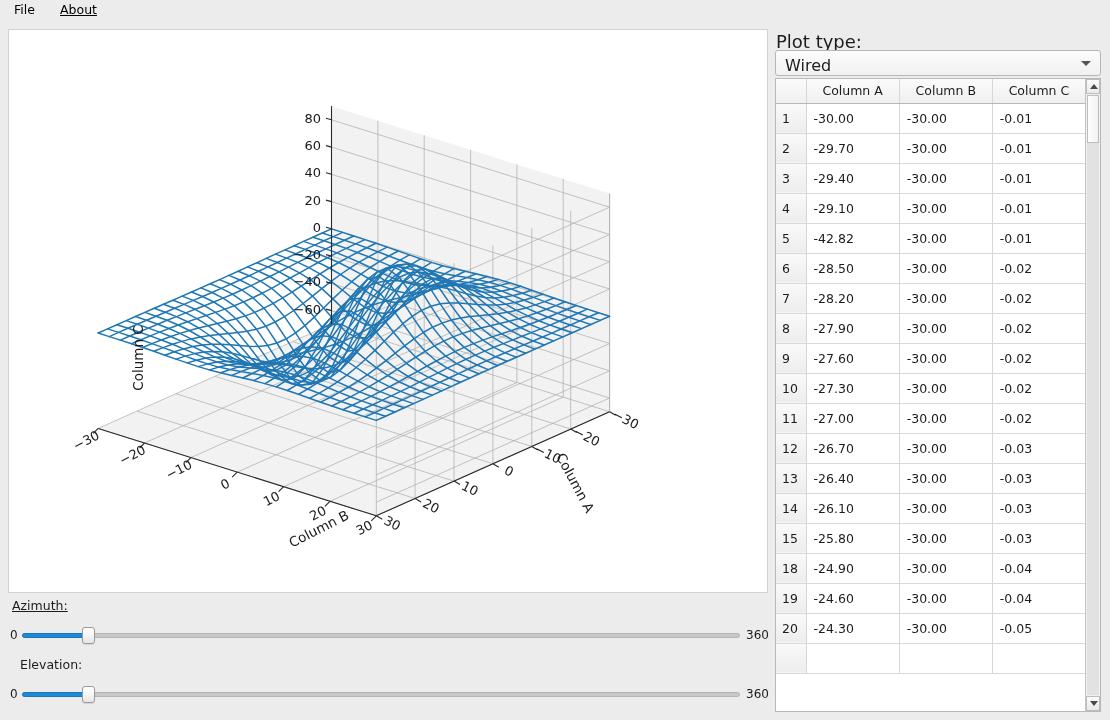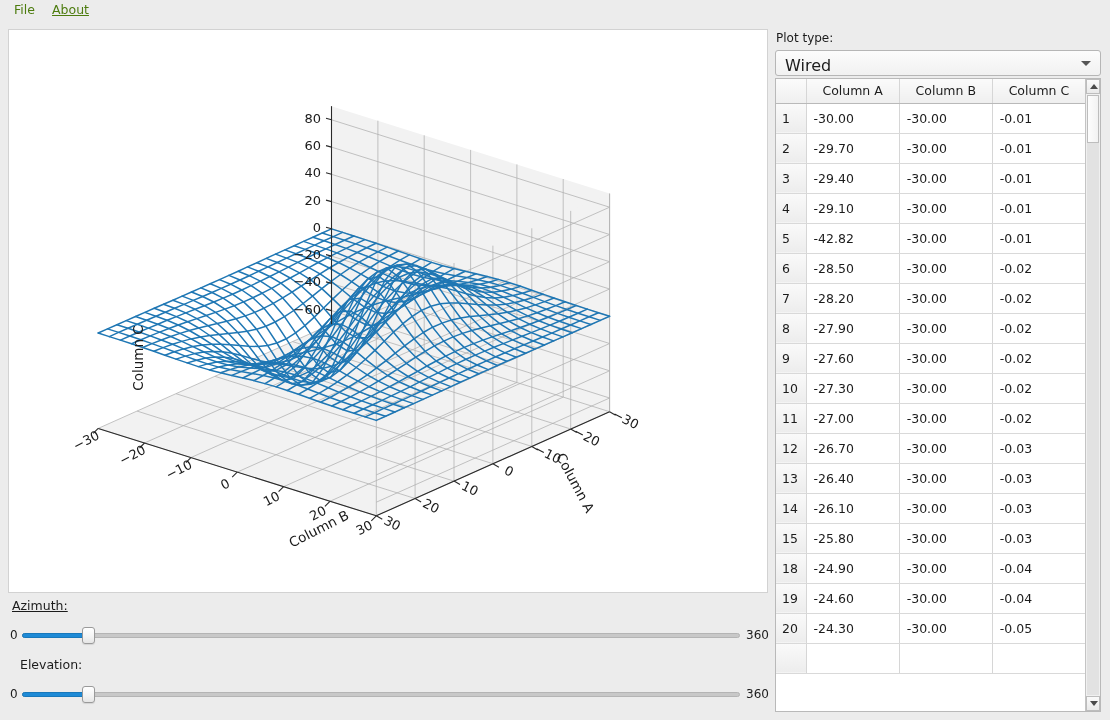--- a/index.html
+++ b/index.html
@@ -9,23 +9,23 @@
     font-family:"DejaVu Sans","Liberation Sans",sans-serif;
     font-size:12px;color:#1a1a1a;
     -webkit-font-smoothing:antialiased;
   }
   #app{position:relative;width:1110px;height:720px;}
 
   
   #menubar{position:absolute;left:0;top:0;width:1110px;height:20px;background:#ececec;}
   .menu-item{
     position:absolute;top:2px;height:16px;line-height:16px;
-    font-size:12.5px;color:#4d7c0f;padding:0 6px;cursor:default;
-  }
-  .menu-item .uline{text-decoration:underline;}
+    font-size:12.5px;color:#000000;padding:0 6px;cursor:default;
+  }
+  .menu-item .uline{text-decoration:underline;margin-left:8px;}
 
   
   #plot-canvas{
     position:absolute;left:8px;top:29px;width:760px;height:564px;
     background:#ffffff;border:1px solid #d2d2d2;box-sizing:border-box;
     overflow:hidden;
   }
   #plot-canvas svg{display:block;}
 
   
@@ -47,21 +47,21 @@
   }
   .slider-handle{
     position:absolute;top:2px;width:13px;height:17px;border-radius:3px;
     background:linear-gradient(180deg,#ffffff 0%,#f4f4f4 55%,#e6e6e6 100%);
     border:1px solid #9a9a9a;box-sizing:border-box;
     box-shadow:0 1px 1px rgba(0,0,0,.10);
   }
 
   
   #right-pane{position:absolute;left:775px;top:26px;width:330px;height:694px;}
-  #plot-type-label{position:absolute;left:1px;top:5px;font-size:12px;color:#1c1c1c;}
+  #plot-type-label{position:absolute;left:1px;top:5px;font-size:18px;color:#1c1c1c;}
   #plot-type-combo{
     position:absolute;left:0;top:24px;width:326px;height:26px;
     background:linear-gradient(180deg,#fcfcfc 0%,#f1f1f1 100%);
     border:1px solid #b6b6b6;border-radius:3px;box-sizing:border-box;cursor:default;
   }
   #plot-type-value{
     position:absolute;left:9px;top:5px;font-size:16px;color:#1c1c1c;
   }
   #combo-arrow{
     position:absolute;right:9px;top:10px;width:0;height:0;

